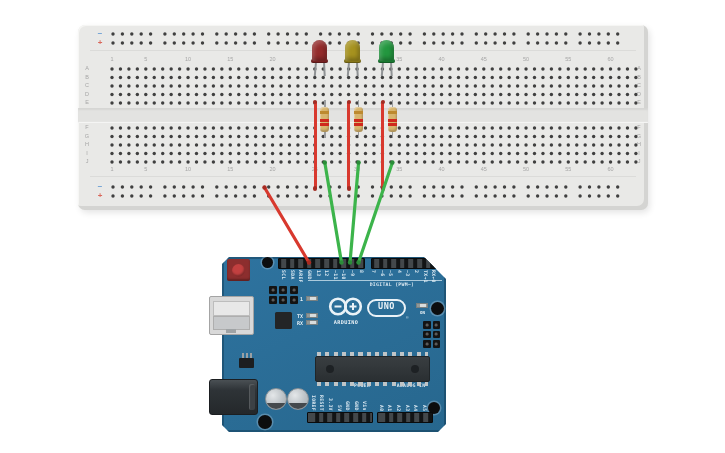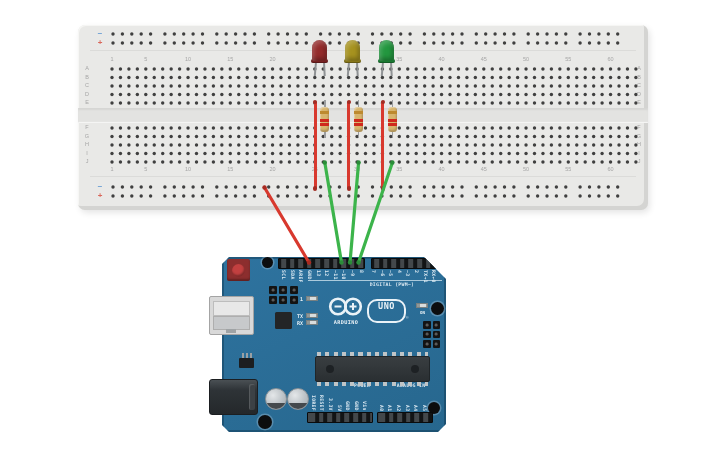--- a/index.html
+++ b/index.html
@@ -82,21 +82,21 @@
   #tx-lbl{left:64px;top:55.5px;width:17px;}
   #rx-lbl{left:64px;top:62.5px;width:17px;}
   .ledbar{position:absolute;width:12px;height:5px;border:0.5px solid #788081;box-sizing:border-box;
     background:linear-gradient(90deg,#8f9899 0 3px,#d9dddd 3px 9px,#8f9899 9px);}
   #led1-bar{left:84px;top:39px;}
   #tx-bar{left:84px;top:56px;}
   #rx-bar{left:84px;top:63px;}
   #logo{position:absolute;left:104px;top:37px;}
   #brand{position:absolute;left:100px;top:62px;width:48px;text-align:center;
     font:bold 5.2px "DejaVu Sans Mono",monospace;color:#eaf2f7;letter-spacing:.4px;}
-  #model{position:absolute;left:145px;top:42px;width:39px;height:24px;border:2.2px solid #eaf2f7;
+  #model{position:absolute;left:145px;top:42px;width:39px;height:18px;border:2.2px solid #eaf2f7;
     border-radius:10px;box-sizing:border-box;text-align:center;line-height:13px;
     font:bold 8.5px "DejaVu Sans Mono",monospace;color:#eaf2f7;letter-spacing:.5px;}
   #reg{position:absolute;left:184px;top:59px;font-size:3.5px;color:#cfe0ea;}
   #on-bar{left:194px;top:46px;}
   #on-lbl{position:absolute;left:193px;top:52.5px;width:15px;text-align:center;
     font:bold 4.2px "DejaVu Sans Mono",monospace;color:#e8f1f6;}
   #chip{position:absolute;left:93px;top:95px;width:115px;height:34px;}
   #chip .legs{position:absolute;left:2px;width:111px;height:4.5px;
     background:repeating-linear-gradient(90deg,#c0c5c7 0 4px,transparent 4px 8.3px);}
   #chip .legs.t{top:0}#chip .legs.b{bottom:0}

